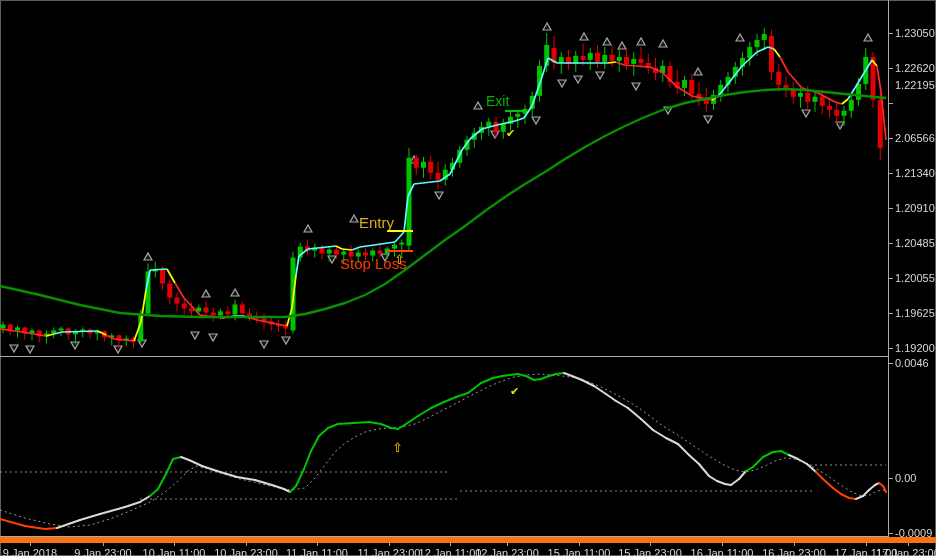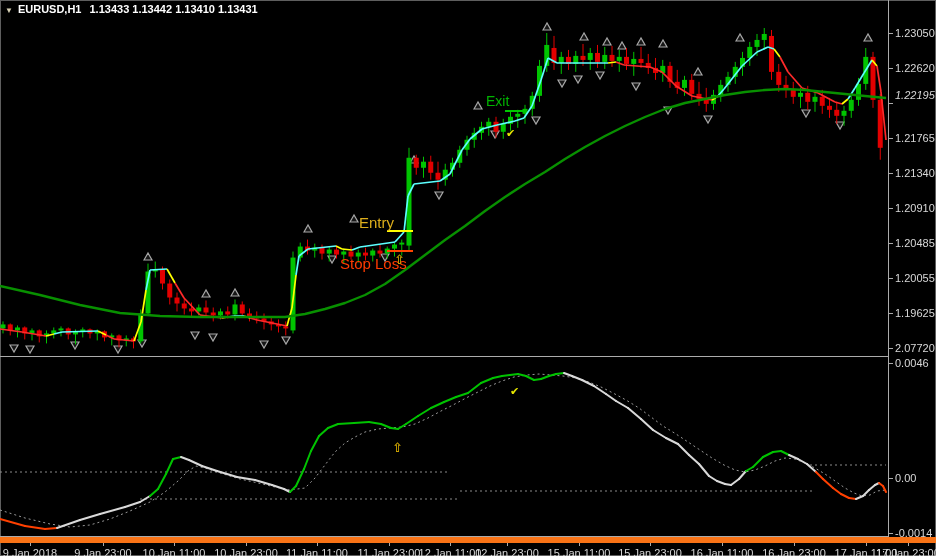--- a/index.html
+++ b/index.html
@@ -396,23 +396,20 @@
           <line x1="387" y1="231" x2="413" y2="231" stroke="#FFFF00" stroke-width="2"></line>
           <text x="359" y="228" fill="#DDAE1C" font-size="15" font-family="&quot;Liberation Sans&quot;,sans-serif">Entry</text>
           <line x1="387" y1="251" x2="413" y2="251" stroke="#FF4500" stroke-width="2"></line>
           <text x="340" y="269" fill="#FF3B00" font-size="15" font-family="&quot;Liberation Sans&quot;,sans-serif">Stop Loss</text>
           <line x1="505" y1="111" x2="526" y2="111" stroke="#00C800" stroke-width="2"></line>
           <text x="486" y="106" fill="#00B400" font-size="14" font-family="&quot;Liberation Sans&quot;,sans-serif">Exit</text>
           <text x="394" y="264" fill="#C8A000" font-size="13" font-weight="bold" font-family="&quot;DejaVu Sans&quot;,sans-serif">⇧</text>
           <text x="506" y="137" fill="#E8E800" font-size="11" font-weight="bold" font-family="&quot;DejaVu Sans&quot;,sans-serif">✔</text>
         </g>
       </svg>
-    <div id="main-header">
-      <span id="sym-icon">▼</span><span>EURUSD,H1</span><span class="quote">1.13433 1.13442 1.13410 1.13431</span>
-    </div>
   </div>
 
   <div id="osc-panel">
     <svg id="osc-svg" width="888" height="179" viewBox="0 357 888 179">
         <line x1="0" y1="472" x2="447" y2="472" stroke="#8A8A8A" stroke-width="1" stroke-dasharray="2,3"></line>
         <line x1="140" y1="499" x2="460" y2="499" stroke="#8A8A8A" stroke-width="1" stroke-dasharray="2,3"></line>
         <line x1="460" y1="491" x2="813" y2="491" stroke="#8A8A8A" stroke-width="1" stroke-dasharray="2,3"></line>
         <line x1="810" y1="465" x2="886" y2="465" stroke="#8A8A8A" stroke-width="1" stroke-dasharray="2,3"></line>
         <polyline points="0,510 25,518 50,524 70,527 90,525 110,519 130,511 150,502 165,492 178,481 188,471 196,466 205,468 220,473 240,479 258,483 275,487 290,490 305,488 315,478 325,465 335,452 345,443 355,437 365,432 378,429 390,428 402,427 415,424 428,418 441,411 453,405 466,398 478,392 490,386 502,381 514,377 527,375 539,374 551,375 563,376 576,378 589,382 601,387 613,393 626,400 639,408 651,417 663,426 676,434 688,442 700,450 712,458 724,465 735,470 745,472 755,470 765,466 775,461 785,458 795,459 805,463 815,468 825,474 835,481 845,488 854,493 862,496 870,495 877,491 886,490" fill="none" stroke="#9A9A9A" stroke-width="1" stroke-dasharray="2,3"></polyline>
         <g fill="none" stroke-linecap="round">
@@ -505,41 +502,41 @@
         <text x="392" y="452" fill="#C8A000" font-size="13" font-weight="bold" font-family="&quot;DejaVu Sans&quot;,sans-serif">⇧</text>
         <text x="510" y="395" fill="#E8E800" font-size="11" font-weight="bold" font-family="&quot;DejaVu Sans&quot;,sans-serif">✔</text>
       </svg>
   </div>
 
   <div id="price-axis">
       <div class="plabel" style="top: 27px;">1.23050</div>
       <div class="ptick" style="top: 33px;"></div>
       <div class="plabel" style="top: 62.1818px;">1.22620</div>
       <div class="ptick" style="top: 68.1818px;"></div>
-      <div class="plabel" style="top: 89px; font-style: italic;">1.22195</div>
+      <div class="plabel" style="top: 79px;">1.22195</div>
       <div class="ptick" style="top: 102.955px;"></div>
-      <div class="plabel" style="top: 132.136px;">1.21765</div>
+      <div class="plabel" style="top: 132.136px;">2.06566</div>
       <div class="ptick" style="top: 138.136px;"></div>
       <div class="plabel" style="top: 166.909px;">1.21340</div>
       <div class="ptick" style="top: 172.909px;"></div>
       <div class="plabel" style="top: 202.091px;">1.20910</div>
       <div class="ptick" style="top: 208.091px;"></div>
       <div class="plabel" style="top: 236.864px;">1.20485</div>
       <div class="ptick" style="top: 242.864px;"></div>
       <div class="plabel" style="top: 272.045px;">1.20055</div>
       <div class="ptick" style="top: 278.045px;"></div>
       <div class="plabel" style="top: 307.227px;">1.19625</div>
       <div class="ptick" style="top: 313.227px;"></div>
-      <div class="plabel" style="top: 342px;">2.07720</div>
+      <div class="plabel" style="top: 342px;">1.19200</div>
       <div class="ptick" style="top: 348px;"></div>
       <div class="plabel" style="top: 357px;">0.0046</div>
       <div class="ptick" style="top: 363px;"></div>
       <div class="plabel" style="top: 472px;">0.00</div>
       <div class="ptick" style="top: 478px;"></div>
-      <div class="plabel" style="top: 527px;">-0.0014</div>
+      <div class="plabel" style="top: 527px;">-0.0009</div>
       <div class="ptick" style="top: 533px;"></div>
     </div>
   <div id="time-axis">
       <div class="tlabel" style="left: 30px;">9 Jan 2018</div>
       <div class="ttick" style="left: 30px;"></div>
       <div class="tlabel" style="left: 103px;">9 Jan 23:00</div>
       <div class="ttick" style="left: 103px;"></div>
       <div class="tlabel" style="left: 174px;">10 Jan 11:00</div>
       <div class="ttick" style="left: 174px;"></div>
       <div class="tlabel" style="left: 246px;">10 Jan 23:00</div>

